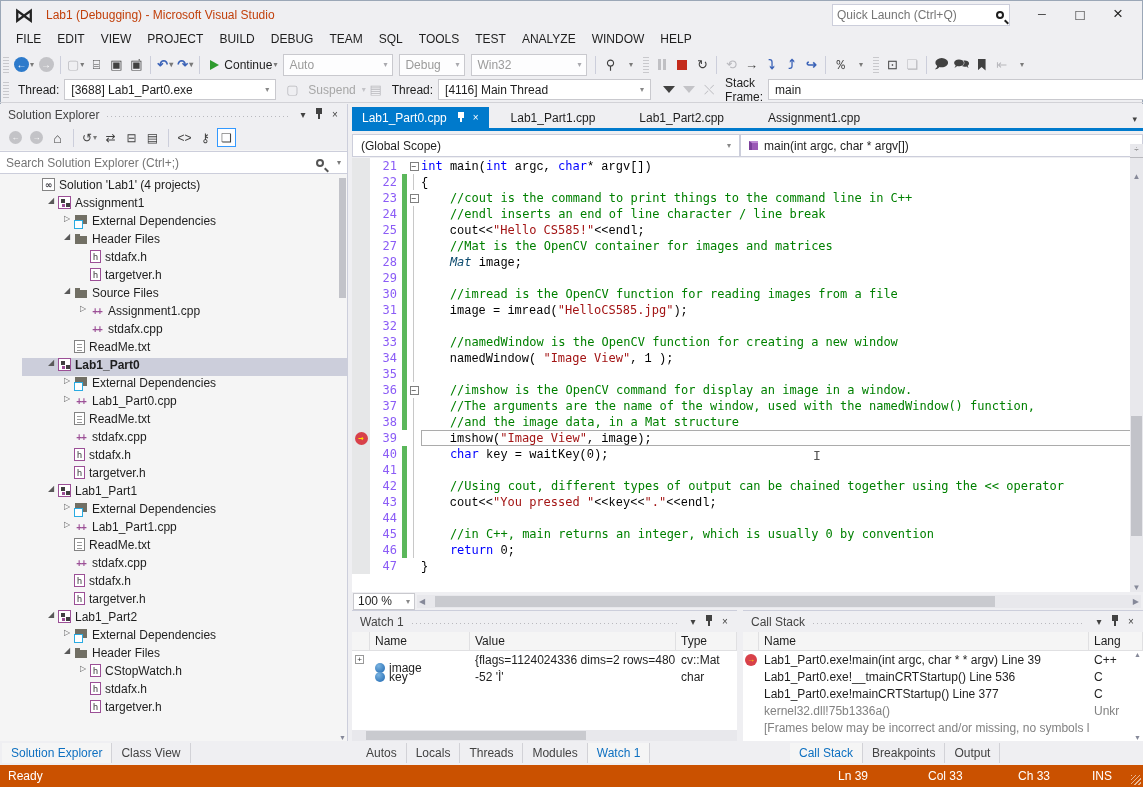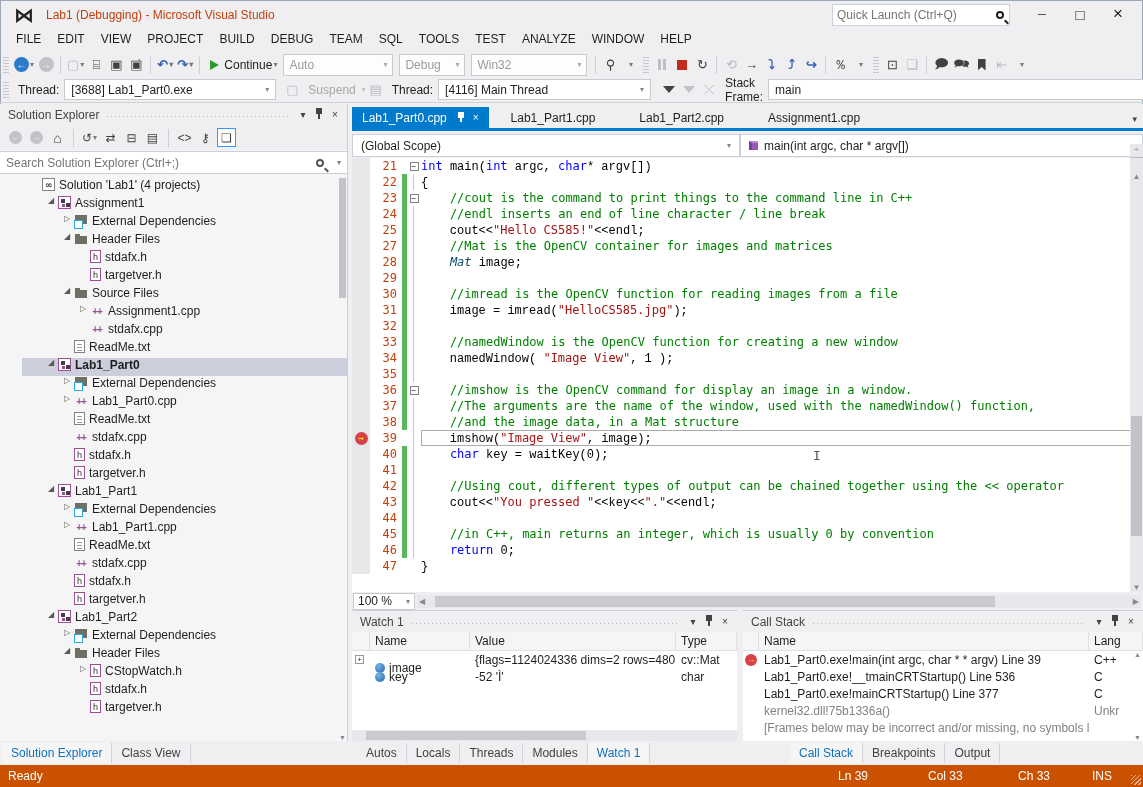--- a/index.html
+++ b/index.html
@@ -108,21 +108,21 @@
   .tab .tpin::before { content:""; position:absolute; left:1px; top:0; width:6px; height:6px; background:#fff; }
   .tab .tpin::after { content:""; position:absolute; left:3px; top:6px; width:2px; height:4px; background:#fff; }
   .tablist-dd { margin-left:auto; color:#424242; font-size:9px; padding:0 6px 4px 0; }
   .navbar { position:absolute; left:0; top:30px; width:791px; height:24px; display:flex; background:#EFEFF2; }
   .navcombo { height:23px; background:#fff; border:1px solid #CCCEDB; display:flex; align-items:center; padding:0 8px; color:#1E1E1E; }
   .navcombo .cdd { margin-left:auto; font-size:8px; color:#888; }
   .method-cube { width:9px; height:9px; background:#9B59B6; border-left:3px solid #7B3F9A; border-top:2px solid #BE8AD4; margin-right:6px; flex:none; }
   .codearea { position:absolute; left:0; top:54px; width:791px; height:434px; background:#fff; overflow:hidden; font-family:"DejaVu Sans Mono",monospace; font-size:12px; }
   .codeline { height:16px; display:flex; align-items:center; white-space:pre; }
   .cl-margin { width:18px; flex:none; background:#E6E7E8; height:16px; display:flex; align-items:center; justify-content:center; }
-  .cl-num { width:32px; flex:none; text-align:right; padding-right:5px; color:#c2410c; }
+  .cl-num { width:32px; flex:none; text-align:right; padding-right:5px; color:#8b5cf6; }
   .cl-green { width:5px; flex:none; height:16px; }
   .cl-green.on { background:#5BB75B; }
   .cl-fold { width:14px; flex:none; height:16px; display:flex; align-items:center; justify-content:center; position:relative; }
   .fold-box { width:9px; height:9px; border:1px solid #808080; background:#fff; font-size:8px; line-height:7px; text-align:center; color:#333; }
   .fold-box::before { content:"−"; }
   .fold-line::before { content:""; position:absolute; left:6px; top:0; bottom:0; width:1px; background:#C8C8C8; }
   .cl-body { flex:1; height:16px; line-height:16px; }
   .codeline.cur .cl-body { outline:1px solid #ABABAB; outline-offset:-1px; background:#FEFEFE; }
   .bpglyph { width:13px; height:13px; border-radius:50%; background:#D8414A; color:#FFE000; font-size:9px; font-weight:bold; line-height:13px; text-align:center; }
   .bpglyph::before { content:"→"; }

